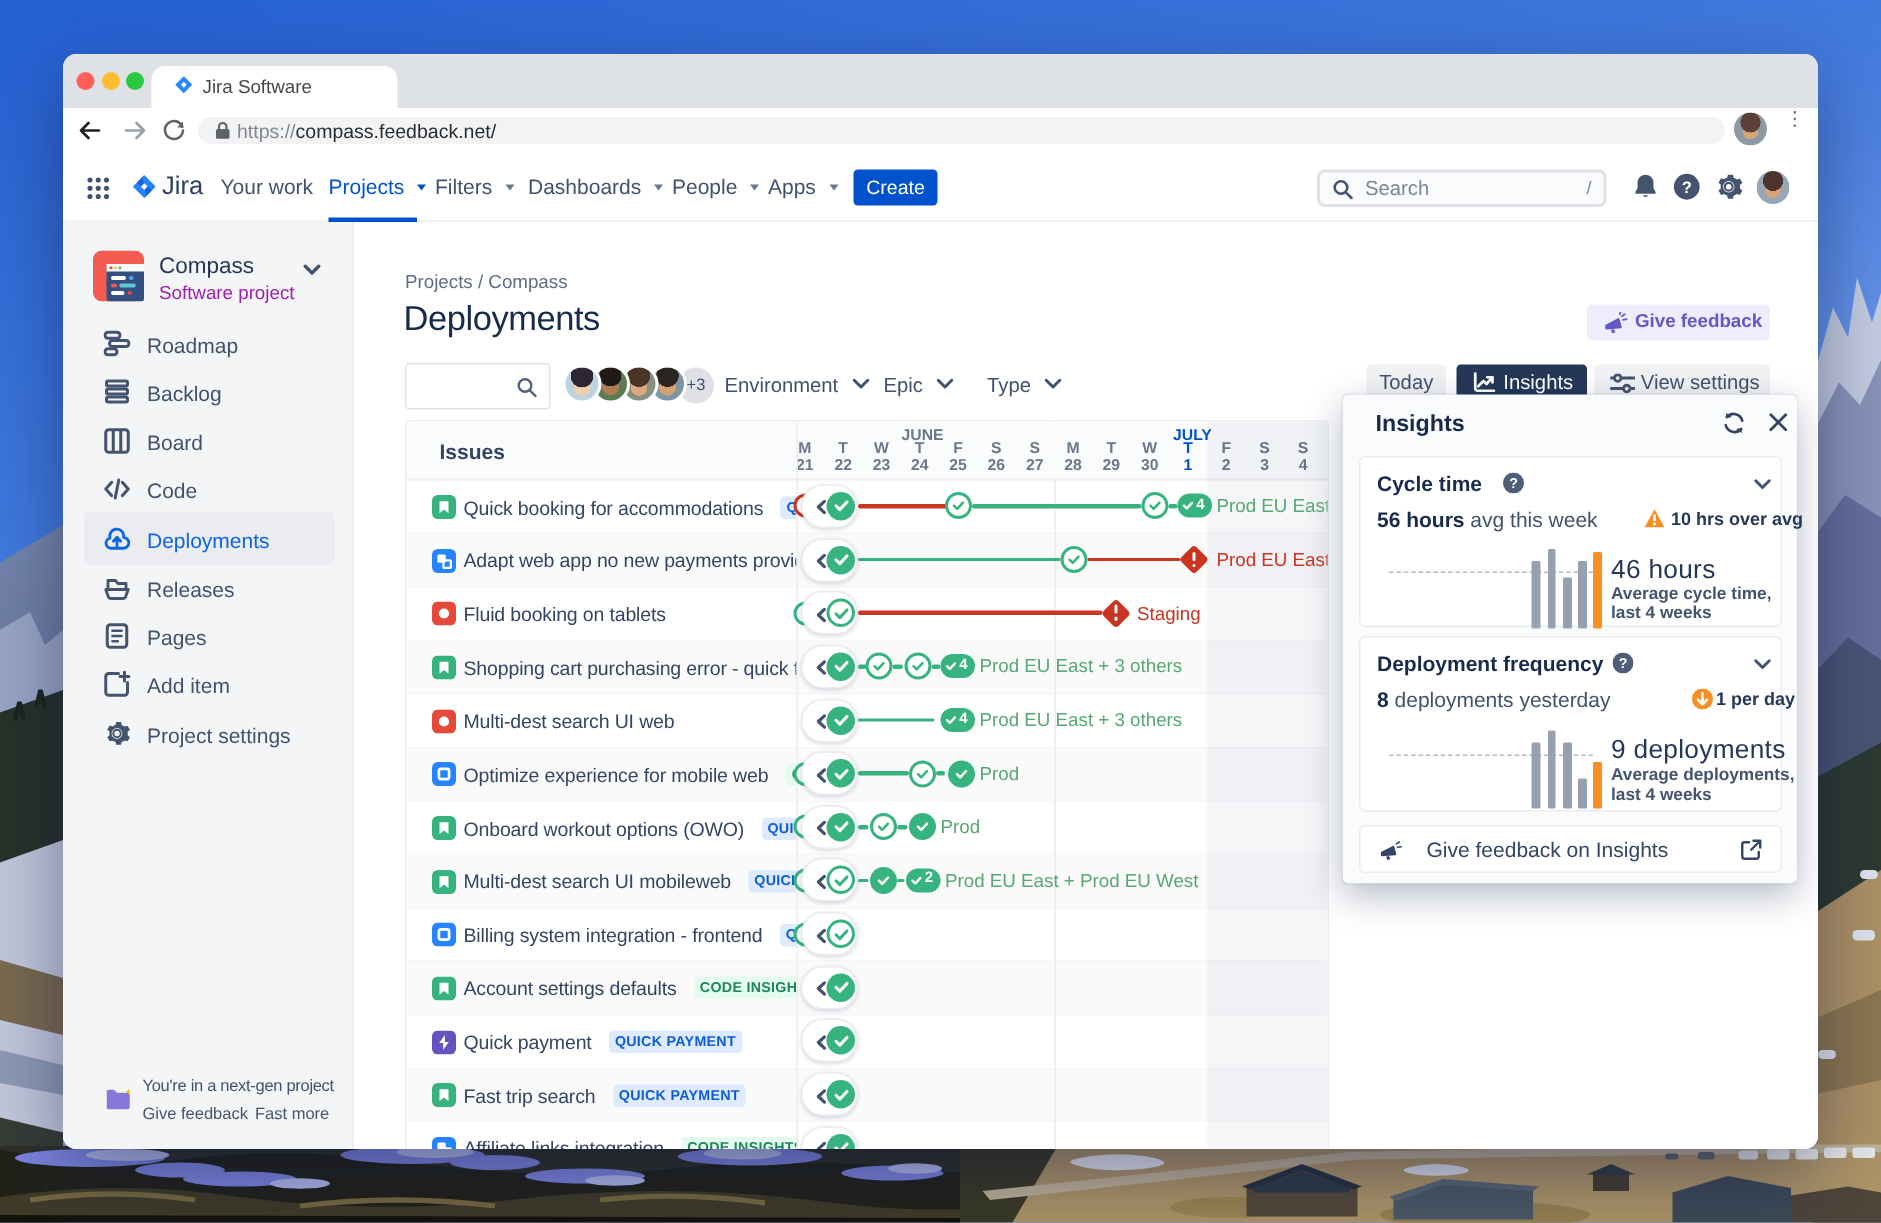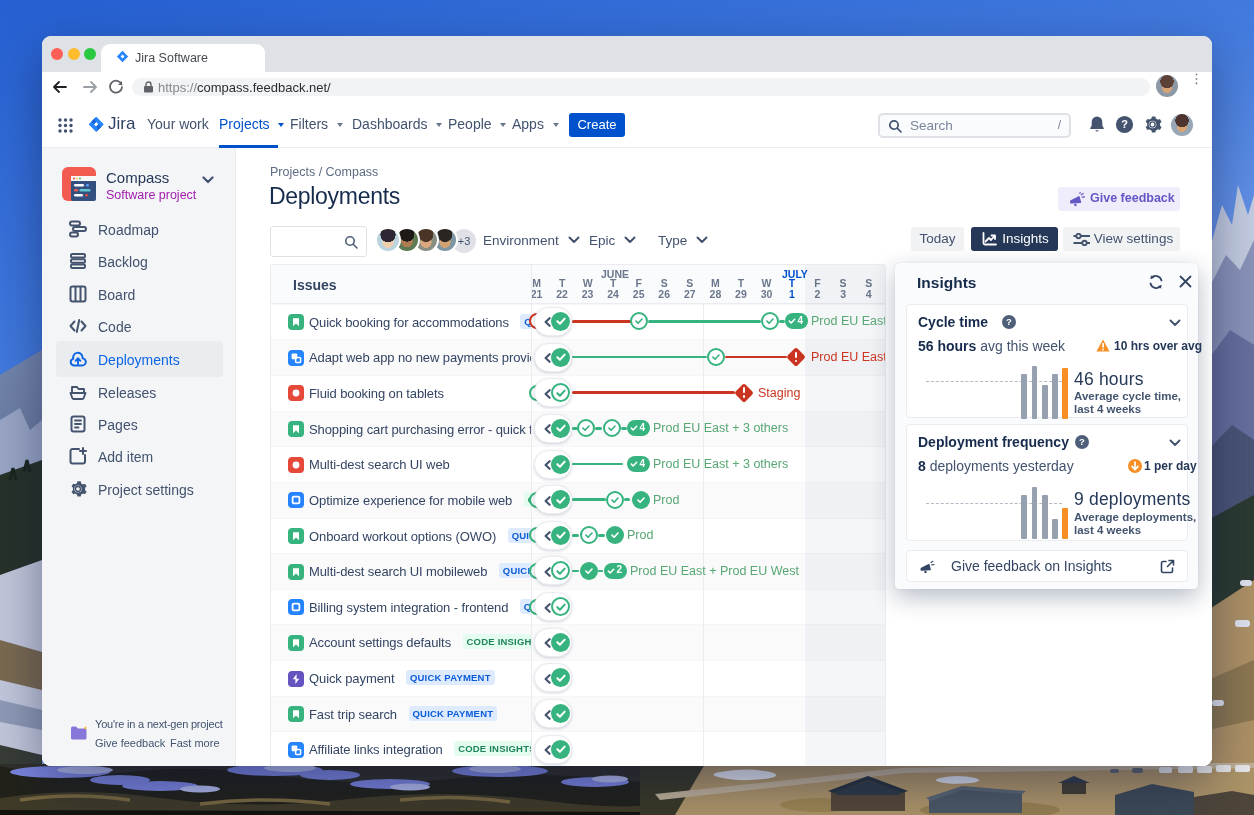--- a/index.html
+++ b/index.html
@@ -21,21 +21,21 @@
 .nav .item{position:absolute;top:15px;font-size:14px;color:#42526E;font-weight:500;white-space:nowrap;}
 .nav .caret{display:inline-block;width:0;height:0;border-left:3.5px solid transparent;border-right:3.5px solid transparent;border-top:4.5px solid #6B778C;margin-left:5px;vertical-align:2px;}
 .createbtn{position:absolute;left:527px;top:12px;width:56px;height:24px;background:#0052CC;color:#fff;font-size:13px;font-weight:500;border-radius:3px;text-align:center;line-height:24px;}
 .search{position:absolute;left:836px;top:12px;width:193px;height:25px;border:2px solid #DFE1E6;border-radius:5px;background:#FAFBFC;}
 .projunder{position:absolute;left:177px;top:44px;width:59px;height:3px;background:#0052CC;}
 
 .main{position:absolute;left:0;top:112px;width:1170px;height:618px;background:#fff;}
 .sidebar{position:absolute;left:0;top:0;width:194px;height:618px;background:#F4F5F7;border-right:1px solid #EBECF0;}
 .sb-item{position:absolute;left:56px;font-size:14px;color:#42526E;font-weight:500;}
 .sb-ic{position:absolute;left:27px;width:18px;height:18px;}
-.content{position:absolute;left:195px;top:0;width:975px;height:618px;background:#fff;}
+.content{position:absolute;left:195px;top:16px;width:975px;height:618px;background:#fff;}
 .crumb{position:absolute;left:33px;top:17px;font-size:12.5px;color:#5E6C84;}
 .title{position:absolute;left:32px;top:35px;font-size:23px;font-weight:500;color:#172B4D;letter-spacing:-0.3px;}
 .gfb{position:absolute;left:821px;top:39px;width:122px;height:24px;background:#EFECFB;border-radius:3px;color:#6458C6;font-size:12.5px;font-weight:bold;white-space:nowrap;}
 .fsearch{position:absolute;left:33px;top:78px;width:97px;height:31px;border:1px solid #DFE1E6;border-radius:3px;background:#fff;}
 .ddl{position:absolute;top:85px;font-size:13.5px;color:#42526E;font-weight:500;white-space:nowrap;}
 .dchev{margin-left:9px;vertical-align:1px;}
 .btn{position:absolute;top:79px;height:24px;border-radius:3px;background:#F1F2F4;color:#42526E;font-size:13.5px;font-weight:500;text-align:center;line-height:24px;}
 
 .tl-wrap{position:absolute;left:33px;top:116px;width:616px;height:502px;border:1px solid #EBECF0;border-bottom:none;border-radius:3px 3px 0 0;overflow:hidden;}
 .tl-head{position:absolute;left:0;top:0;width:616px;height:39px;background:#FAFBFC;border-bottom:1px solid #EBECF0;}

